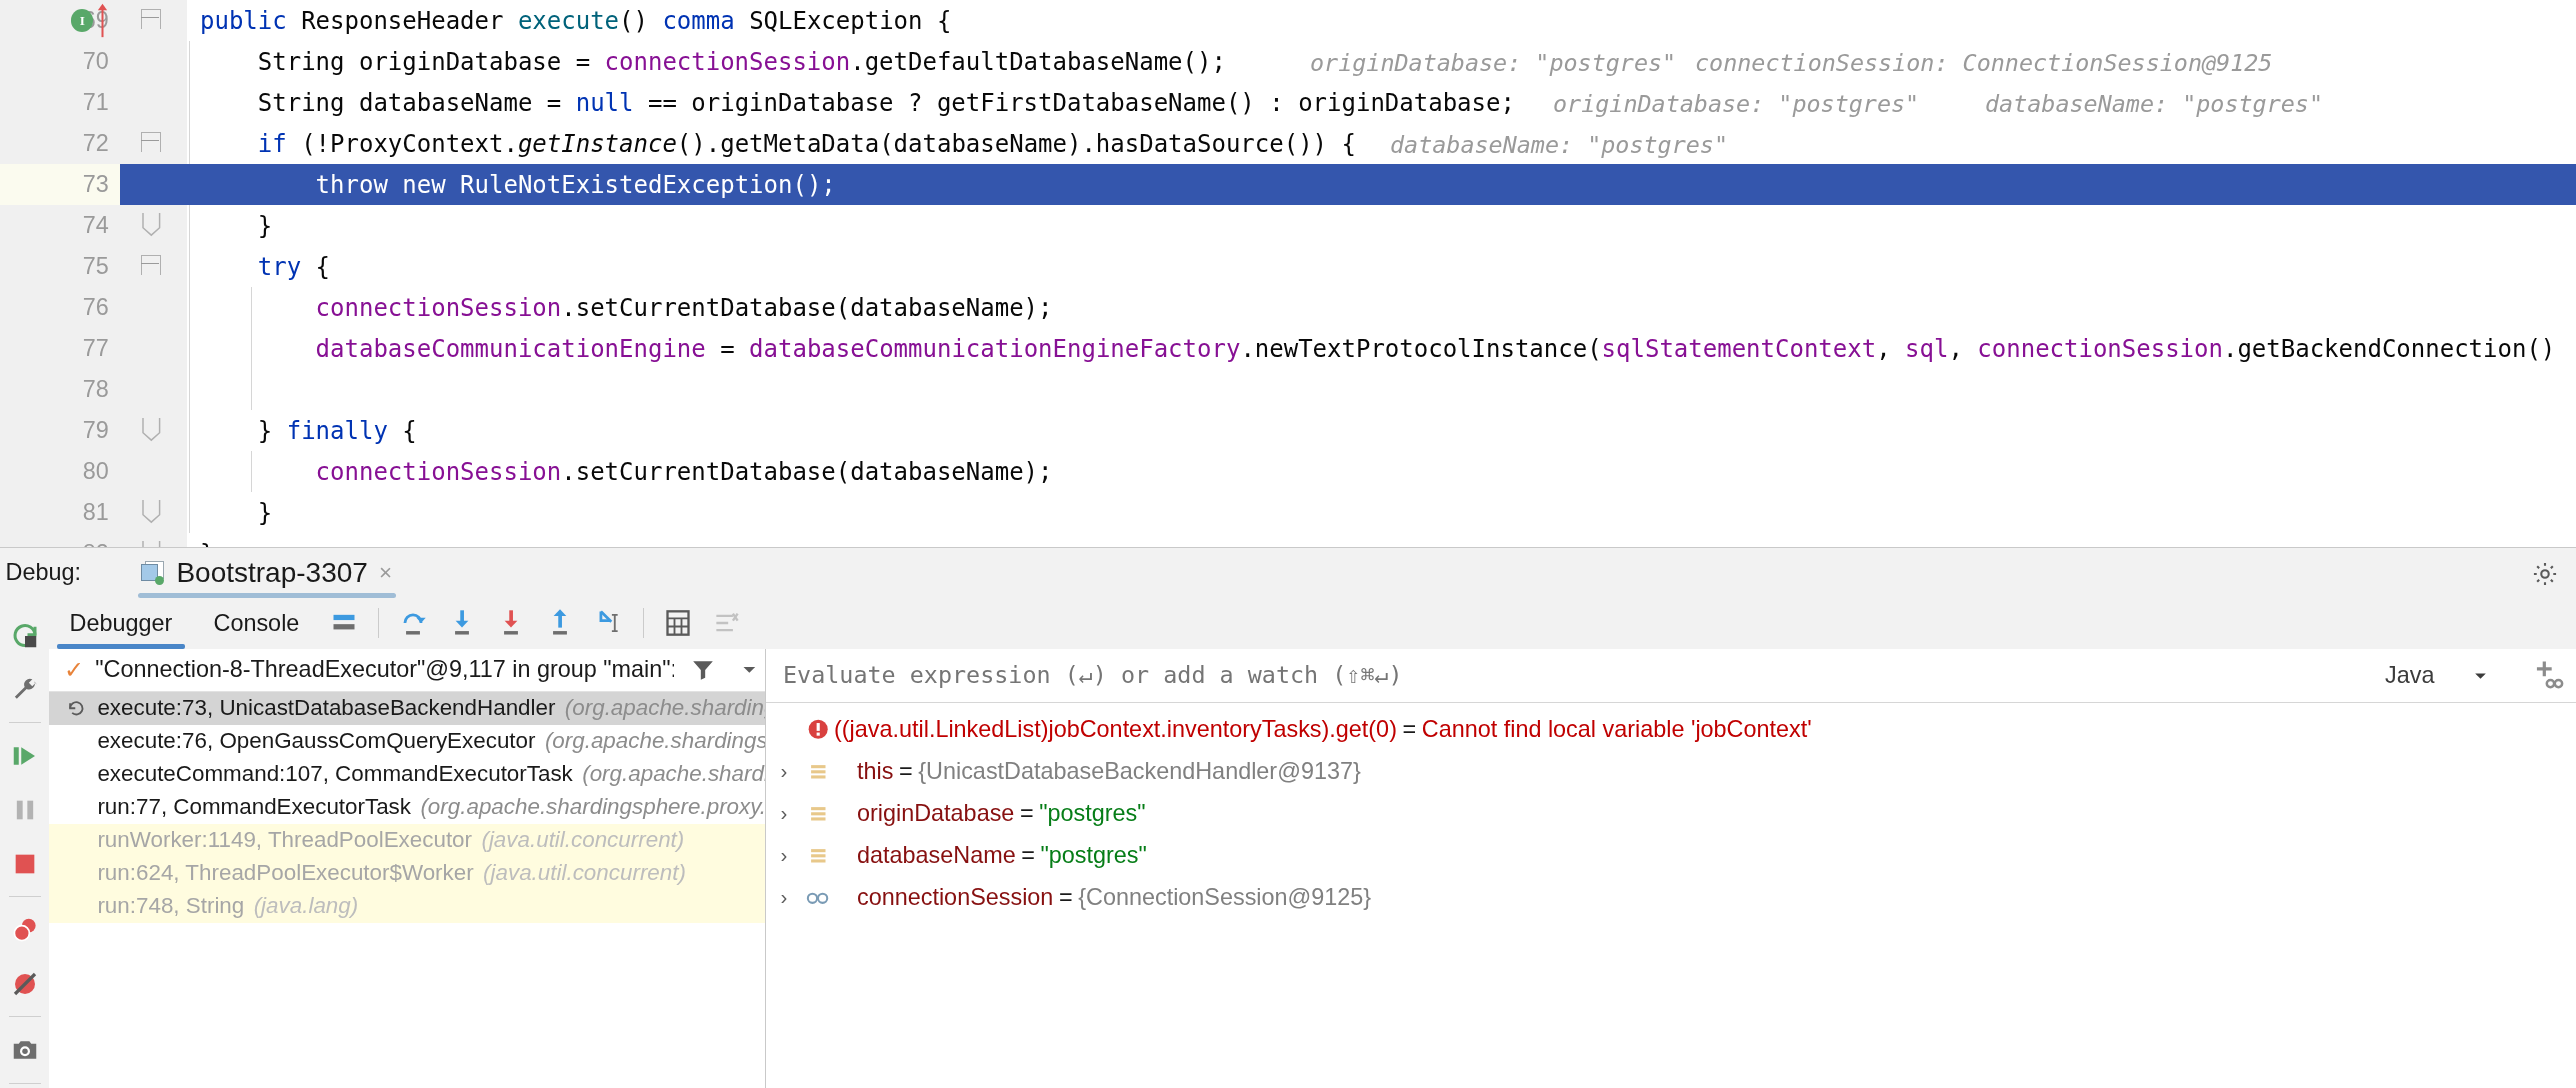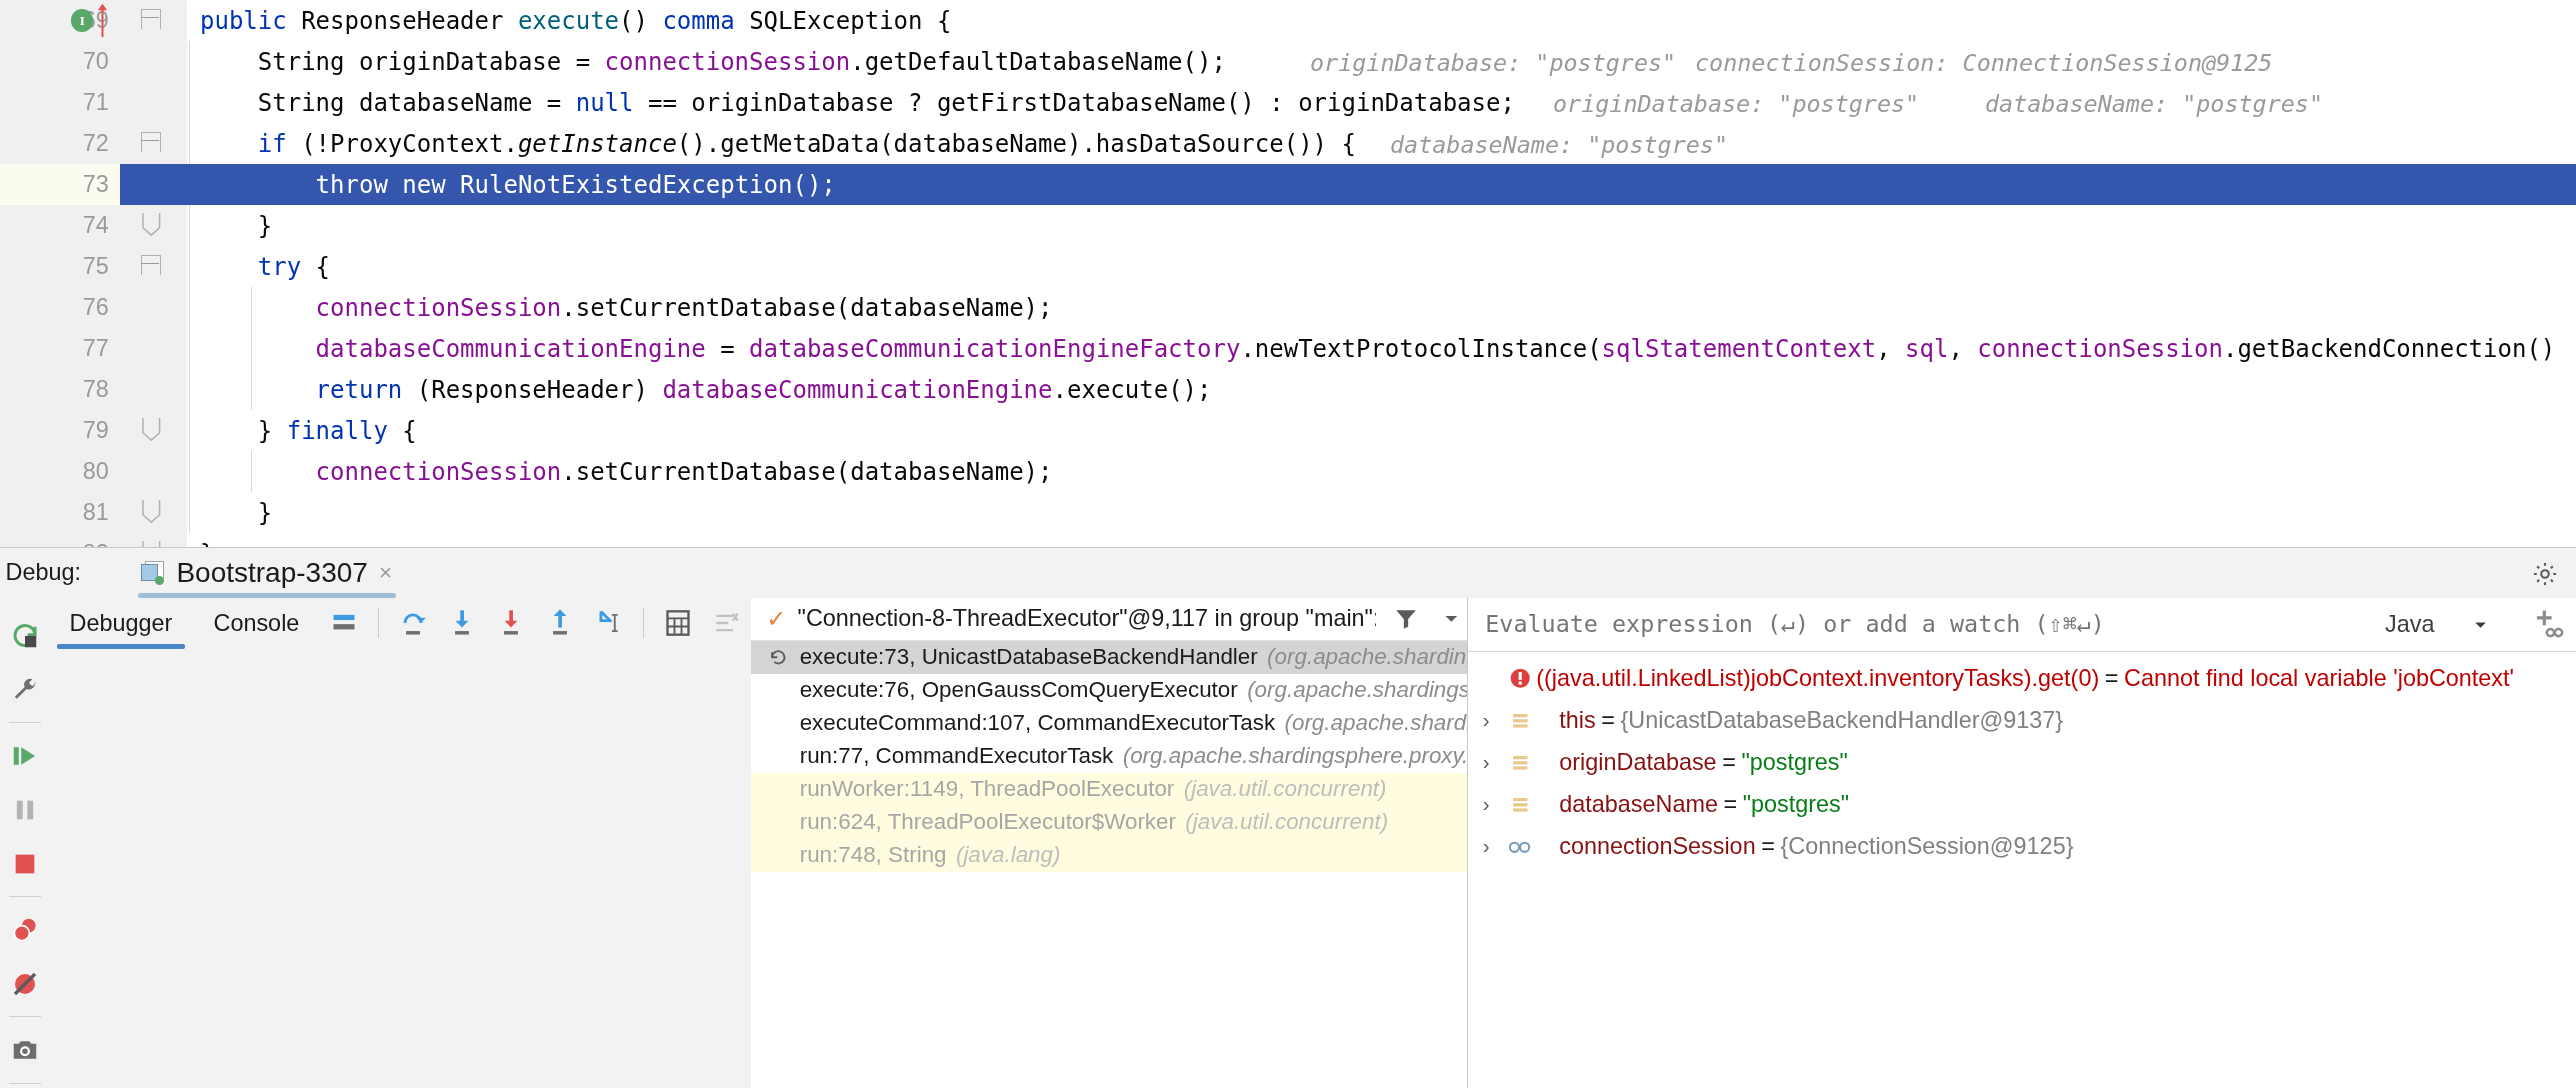--- a/index.html
+++ b/index.html
@@ -94,21 +94,21 @@
   
   .debug-body { flex: 1; display: flex; background: #f2f2f2; }
   .side-tools {
     width: 49px; min-width: 49px; background: #f2f2f2;
     display: flex; flex-direction: column; align-items: center;
     padding-top: 11.2px; gap: 0;
   }
   .side-btn { width: 49px; height: 54px; display:flex; align-items:center; justify-content:center; }
   .sep-h { width: 32px; height: 0.9px; background: #cfcfcf; margin: 5.6px 0; }
 
-  .debug-main { flex: 1; display: flex; flex-direction: row; min-width: 0; }
+  .debug-main { flex: 1; display: flex; flex-direction: column; min-width: 0; }
 
   .debug-toolbar {
     height: 51px; background: #f2f2f2; display: flex; align-items: center;
     gap: 0; position: relative;
   }
   .dbg-tab {
     font-size: 23.4px; color: #1a1a1a; padding: 0 20.6px; height: 51px;
     display: flex; align-items: center; position: relative;
   }
   .dbg-tab.active::after {
@@ -184,21 +184,21 @@
       <div class="code-row"><div class="gutter">70</div><div class="gutter-marks"></div><div class="code-text"><span class="plain">    String originDatabase = </span><span class="field">connectionSession</span><span class="plain">.getDefaultDatabaseName();</span></div><span class="indent-guide"></span><span class="hint" style="position: absolute; left: 1310px; top: 8.4px; font-family: &quot;DejaVu Sans Mono&quot;, monospace; font-size: 23.4px;">originDatabase: "postgres"</span><span class="hint" style="position: absolute; left: 1695px; top: 8.4px; font-family: &quot;DejaVu Sans Mono&quot;, monospace; font-size: 23.4px;">connectionSession: ConnectionSession@9125</span></div>
       <div class="code-row"><div class="gutter">71</div><div class="gutter-marks"></div><div class="code-text"><span class="plain">    String databaseName = </span><span class="kw">null</span><span class="plain"> == originDatabase ? getFirstDatabaseName() : originDatabase;</span></div><span class="indent-guide"></span><span class="hint" style="position: absolute; left: 1553px; top: 8.4px; font-family: &quot;DejaVu Sans Mono&quot;, monospace; font-size: 23.4px;">originDatabase: "postgres"</span><span class="hint" style="position: absolute; left: 1985px; top: 8.4px; font-family: &quot;DejaVu Sans Mono&quot;, monospace; font-size: 23.4px;">databaseName: "postgres"</span></div>
       <div class="code-row"><div class="gutter">72</div><div class="gutter-marks"><span class="fold"></span></div><div class="code-text"><span class="plain">    </span><span class="kw">if</span><span class="plain"> (!ProxyContext.</span><span class="plain italic">getInstance</span><span class="plain">().getMetaData(databaseName).hasDataSource()) {</span></div><span class="indent-guide"></span><span class="hint" style="position: absolute; left: 1390px; top: 8.4px; font-family: &quot;DejaVu Sans Mono&quot;, monospace; font-size: 23.4px;">databaseName: "postgres"</span></div>
       <div class="code-row current"><div class="gutter">73</div><div class="gutter-marks"></div><div class="code-text"><span class="plain">        </span><span class="kw">throw new </span><span class="plain">RuleNotExistedException();</span></div></div>
       <div class="code-row"><div class="gutter">74</div><div class="gutter-marks"><span class="fold-end"><svg width="20.6" height="24" viewBox="0 0 22 26">
               <path d="M2 0v16l9 8 9-8V0" fill="none" stroke="#b0b0b0" stroke-width="1.6"></path>
             </svg></span></div><div class="code-text"><span class="plain">    }</span></div><span class="indent-guide"></span></div>
       <div class="code-row"><div class="gutter">75</div><div class="gutter-marks"><span class="fold"></span></div><div class="code-text"><span class="plain">    </span><span class="kw">try</span><span class="plain"> {</span></div><span class="indent-guide"></span></div>
       <div class="code-row"><div class="gutter">76</div><div class="gutter-marks"></div><div class="code-text"><span class="plain">        </span><span class="field">connectionSession</span><span class="plain">.setCurrentDatabase(databaseName);</span></div><span class="indent-guide"></span><span class="indent-guide i2"></span></div>
       <div class="code-row"><div class="gutter">77</div><div class="gutter-marks"></div><div class="code-text"><span class="plain">        </span><span class="field">databaseCommunicationEngine</span><span class="plain"> = </span><span class="field">databaseCommunicationEngineFactory</span><span class="plain">.newTextProtocolInstance(</span><span class="field">sqlStatementContext</span><span class="plain">, </span><span class="field">sql</span><span class="plain">, </span><span class="field">connectionSession</span><span class="plain">.getBackendConnection()</span></div><span class="indent-guide"></span><span class="indent-guide i2"></span></div>
-      <div class="code-row"><div class="gutter">78</div><div class="gutter-marks"></div><div class="code-text"><span class="plain">        </span><span class="kw">return</span><span class="plain"> (ResponseHeader) </span><span class="field">databaseCommunicationEngine</span><span class="plain">.execute();</span></div><span class="indent-guide"></span><span class="indent-guide i2"></span></div>
+      <div class="code-row"><div class="gutter">78</div><div class="gutter-marks"></div><span class="indent-guide"></span><span class="indent-guide i2"></span></div>
       <div class="code-row"><div class="gutter">79</div><div class="gutter-marks"><span class="fold-end"><svg width="20.6" height="24" viewBox="0 0 22 26">
               <path d="M2 0v16l9 8 9-8V0" fill="none" stroke="#b0b0b0" stroke-width="1.6"></path>
             </svg></span></div><div class="code-text"><span class="plain">    } </span><span class="kw">finally</span><span class="plain"> {</span></div><span class="indent-guide"></span></div>
       <div class="code-row"><div class="gutter">80</div><div class="gutter-marks"></div><div class="code-text"><span class="plain">        </span><span class="field">connectionSession</span><span class="plain">.setCurrentDatabase(databaseName);</span></div><span class="indent-guide"></span><span class="indent-guide i2"></span></div>
       <div class="code-row"><div class="gutter">81</div><div class="gutter-marks"><span class="fold-end"><svg width="20.6" height="24" viewBox="0 0 22 26">
               <path d="M2 0v16l9 8 9-8V0" fill="none" stroke="#b0b0b0" stroke-width="1.6"></path>
             </svg></span></div><div class="code-text"><span class="plain">    }</span></div><span class="indent-guide"></span></div>
       <div class="code-row"><div class="gutter">82</div><div class="gutter-marks"><span class="fold-end"><svg width="20.6" height="24" viewBox="0 0 22 26">
               <path d="M2 0v16l9 8 9-8V0" fill="none" stroke="#b0b0b0" stroke-width="1.6"></path>
             </svg></span></div><div class="code-text"><span class="plain">}</span></div></div>

